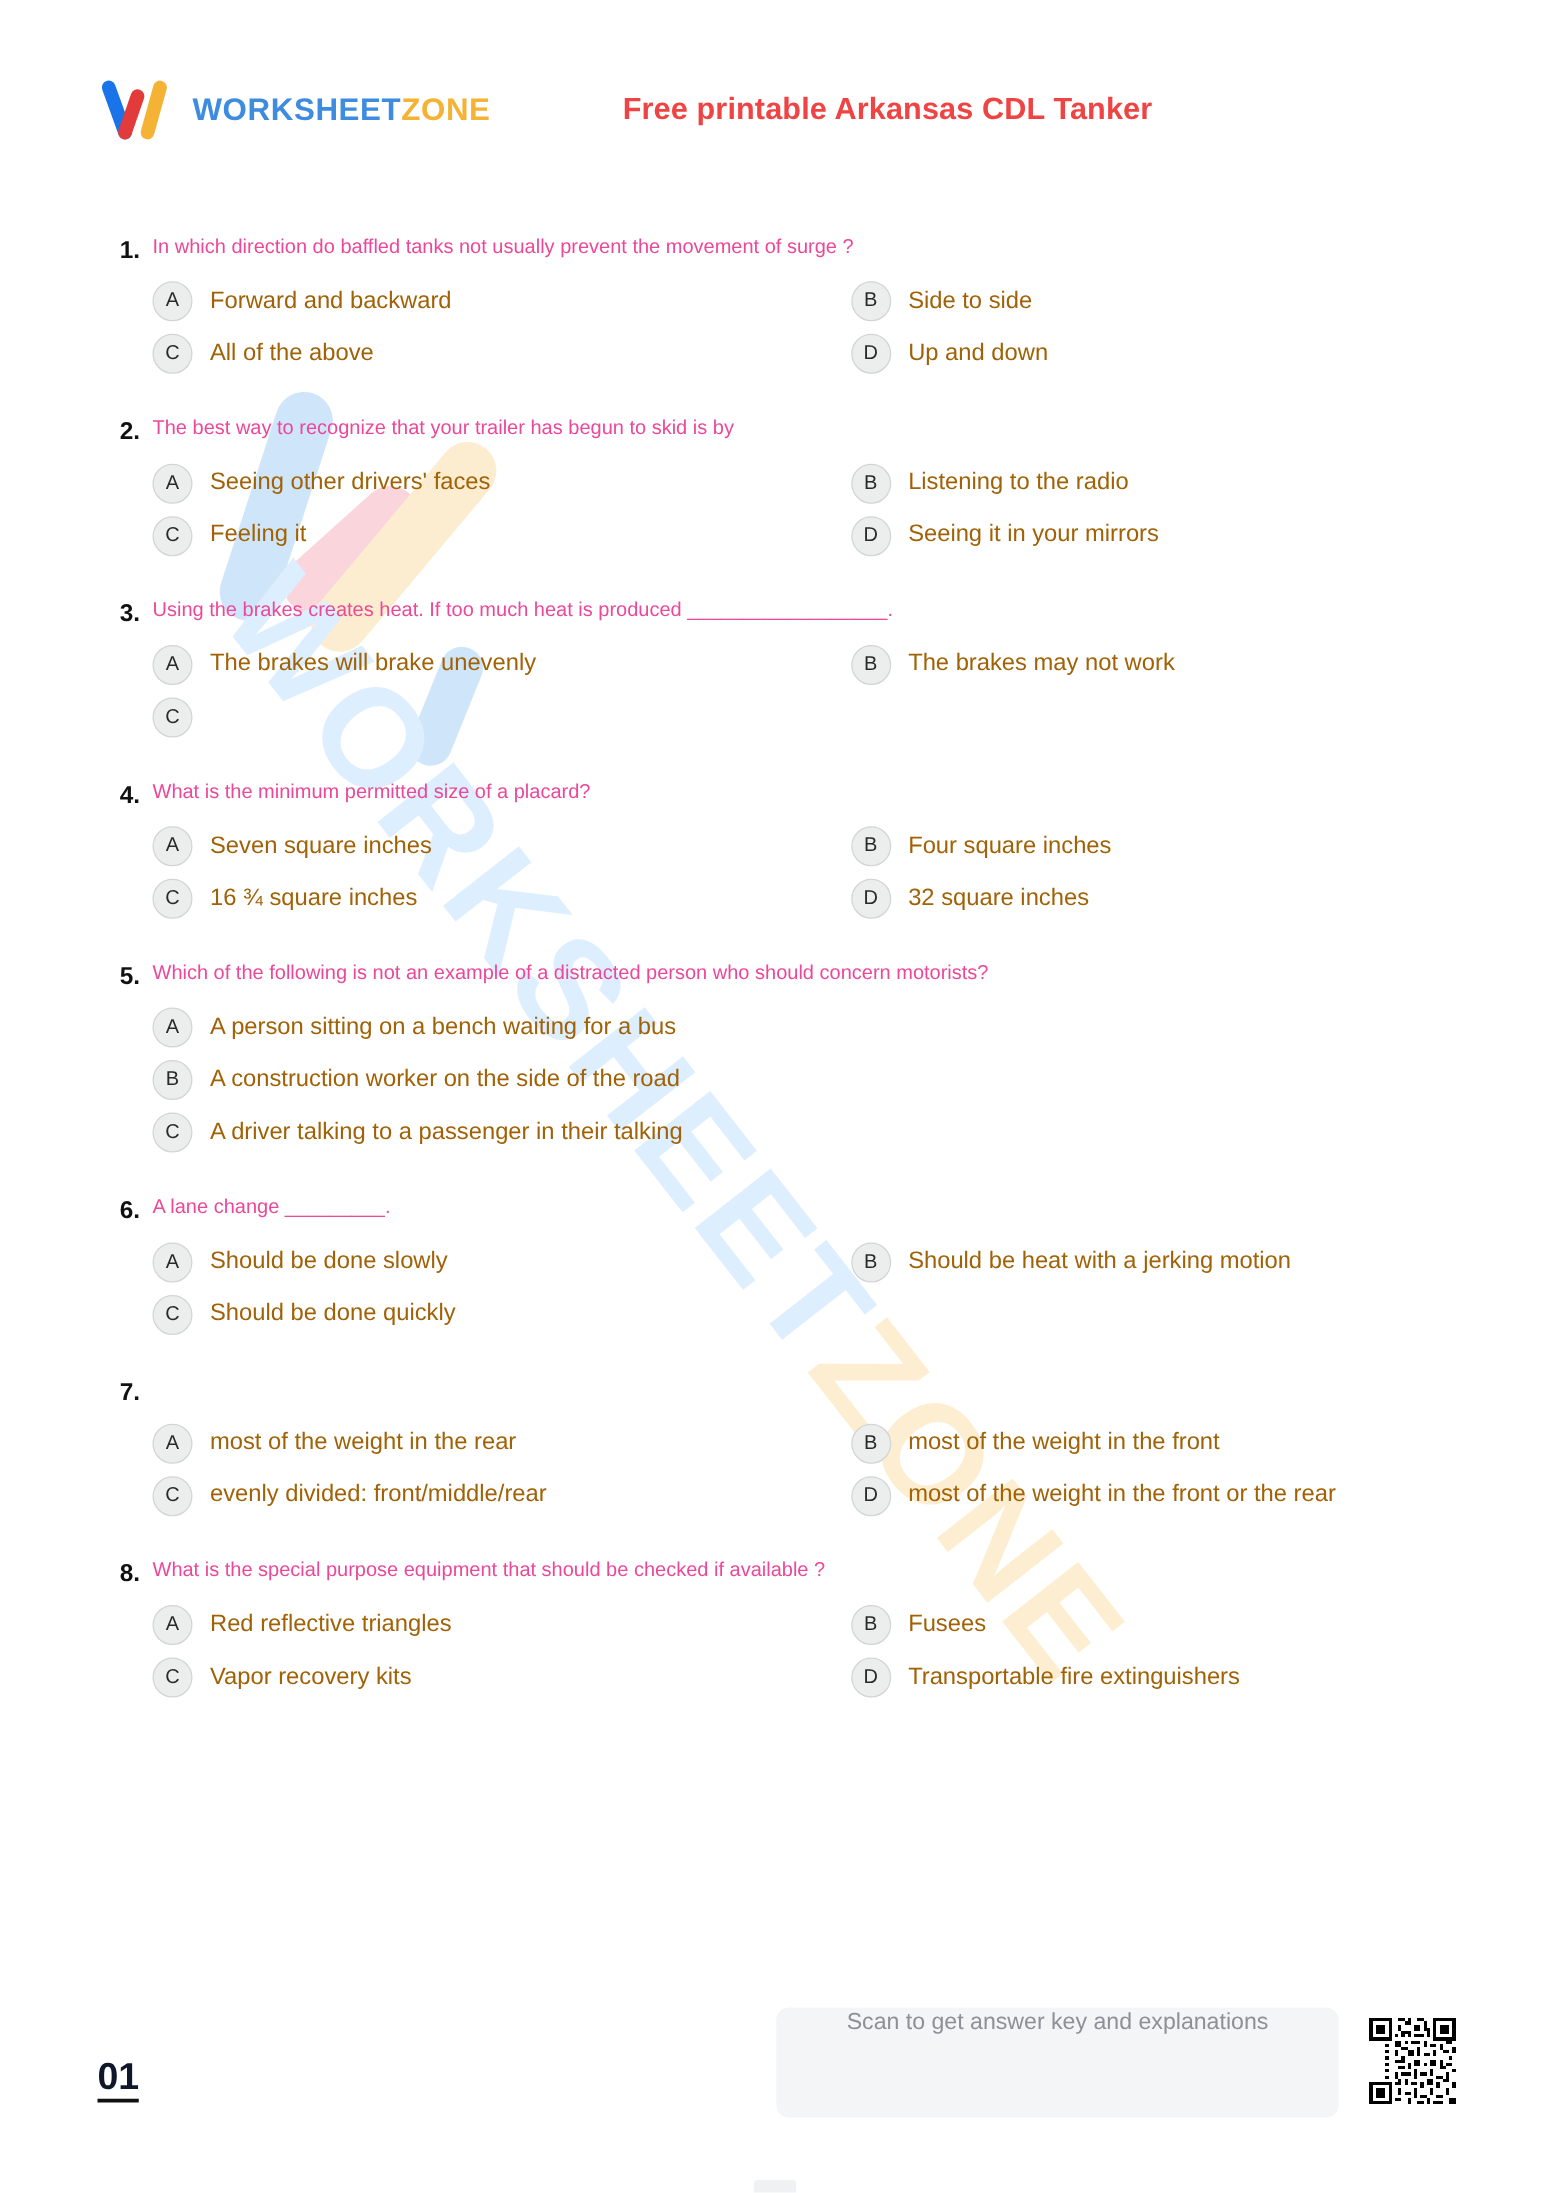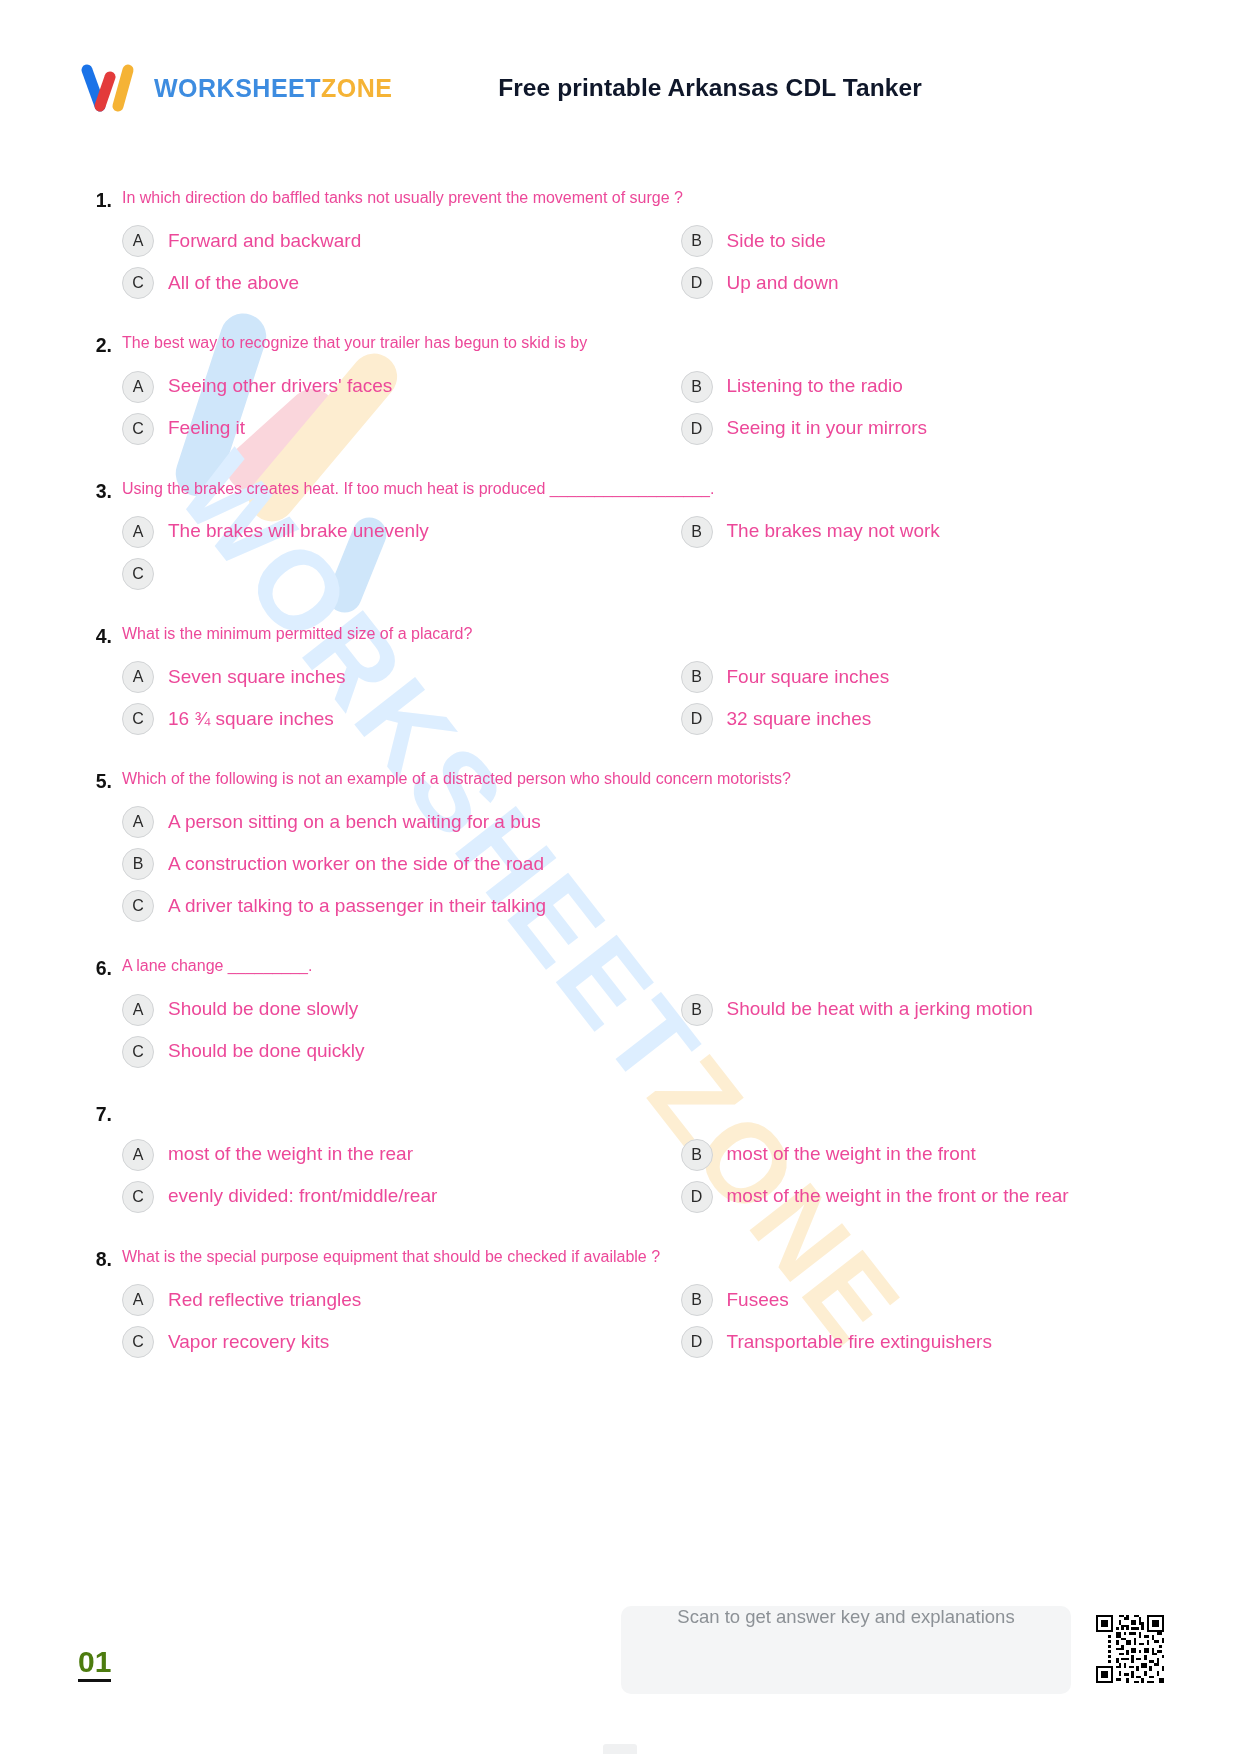--- a/index.html
+++ b/index.html
@@ -86,21 +86,21 @@
 
   .doc-title {
     position: absolute;
     left: 430px;
     top: 16px;
     width: 560px;
     text-align: center;
     font-size: 24.5px;
     font-weight: 700;
     line-height: 1.42;
-    color: #0f172a;
+    color: #ef4444;
     letter-spacing: 0.1px;
   }
 
   
   .content {
     position: absolute;
     left: 0; right: 0;
     top: 186px;
     z-index: 2;
   }
@@ -154,39 +154,39 @@
     border: 1px solid #d2d4d6;
     display: flex;
     align-items: center;
     justify-content: center;
     font-size: 16px;
     color: #2a2a2a;
     margin-right: 14px;
   }
   .opt-text {
     font-size: 19px;
-    color: #ec4899;
+    color: #a16207;
     line-height: 1.4;
   }
 
   
   .footer {
     position: absolute;
     left: 0; right: 0;
     bottom: 60px;
     height: 100px;
     z-index: 2;
   }
   .page-num {
     position: absolute;
     left: 78px;
     bottom: 12px;
     font-size: 30px;
     font-weight: 700;
-    color: #4d7c0f;
+    color: #0f172a;
     border-bottom: 3px solid #111;
     padding-bottom: 2px;
     line-height: 1;
   }
   .scan-box {
     position: absolute;
     right: 168px;
     bottom: 0;
     width: 450px;
     height: 88px;

